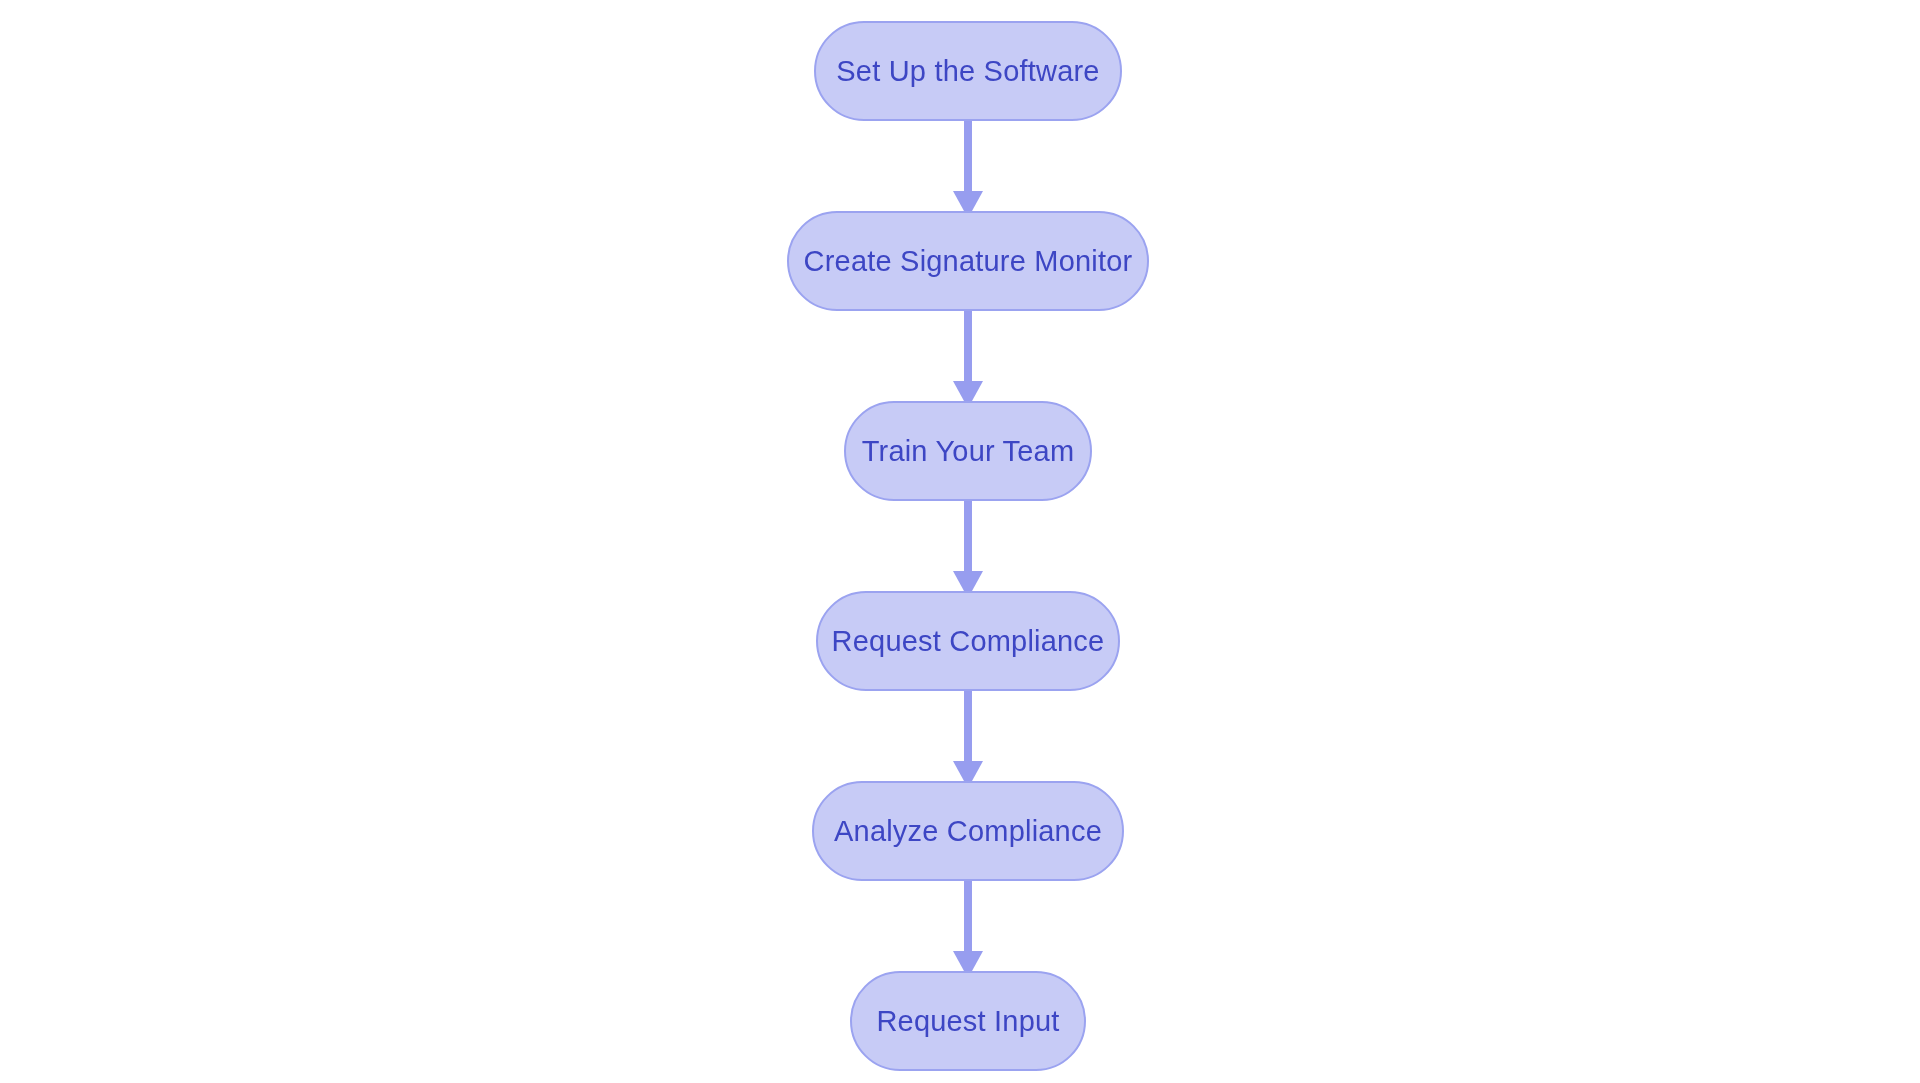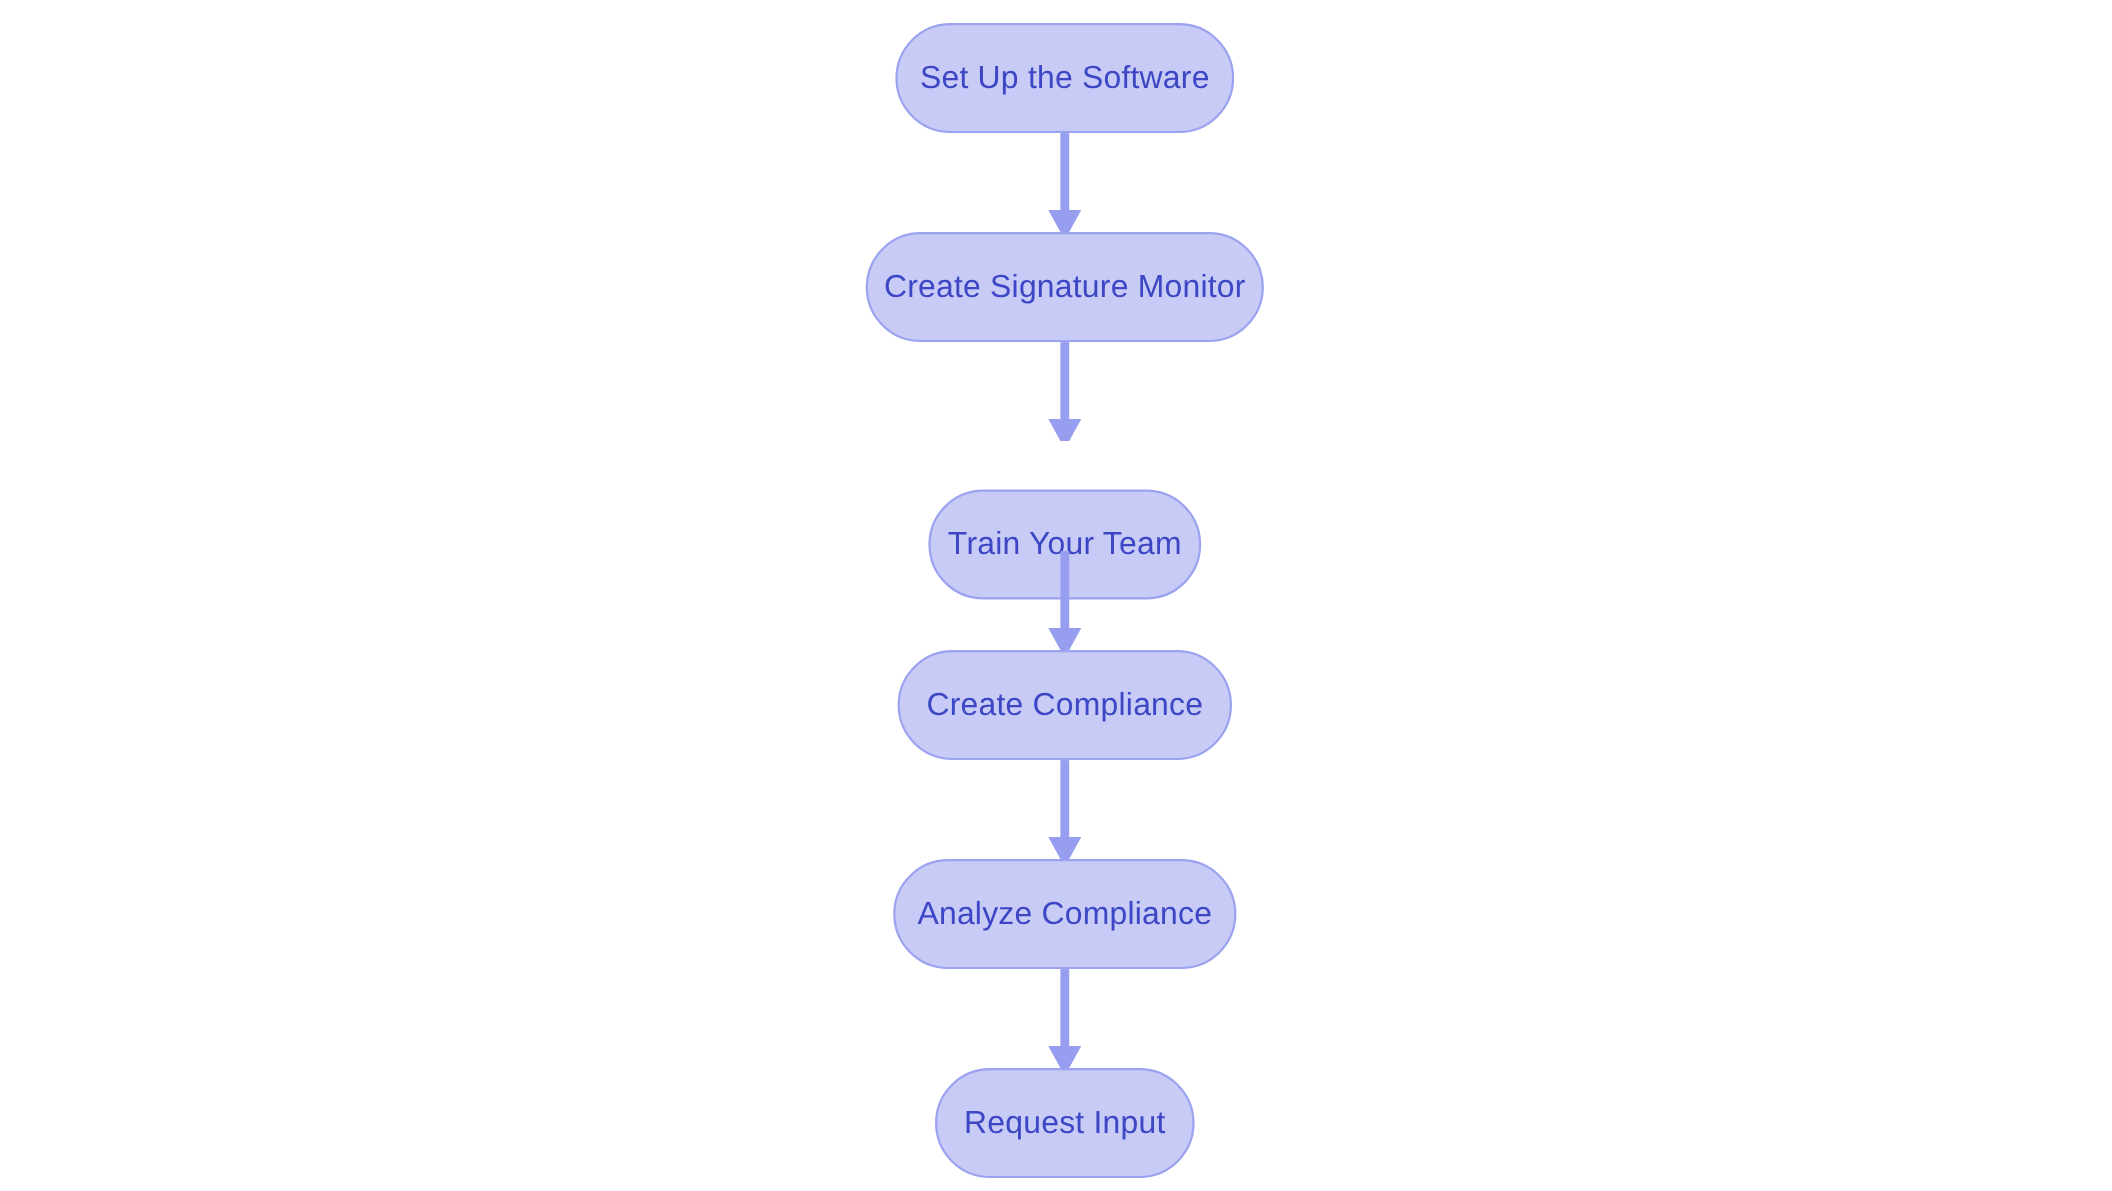--- a/index.html
+++ b/index.html
@@ -64,21 +64,21 @@
     top: 70px;
     width: 0;
     height: 0;
     border-left: 11px solid transparent;
     border-right: 11px solid transparent;
     border-top: 20px solid var(--arrow);
   }
   
   .n1 { top: 13px;  width: 308px; }
   .n2 { top: 203px; width: 362px; }
-  .n3 { top: 393px; width: 248px; margin-top: 44px; }
+  .n3 { top: 393px; width: 248px; }
   .n4 { top: 583px; width: 304px; }
   .n5 { top: 773px; width: 312px; }
   .n6 { top: 963px; width: 236px; align-items: center; }
   .c1 { top: 113px; }
   .c2 { top: 303px; }
   .c3 { top: 493px; }
   .c4 { top: 683px; }
   .c5 { top: 873px; }
 </style>
 </head>
@@ -107,21 +107,21 @@
   <div class="node n3">
     <span class="node-label">Train Your Team</span>
   </div>
 
   <div class="connector c3">
     <div class="shaft"></div>
     <div class="head"></div>
   </div>
 
   <div class="node n4">
-    <span class="node-label">Create Compliance</span>
+    <span class="node-label">Request Compliance</span>
   </div>
 
   <div class="connector c4">
     <div class="shaft"></div>
     <div class="head"></div>
   </div>
 
   <div class="node n5">
     <span class="node-label">Analyze Compliance</span>
   </div>

